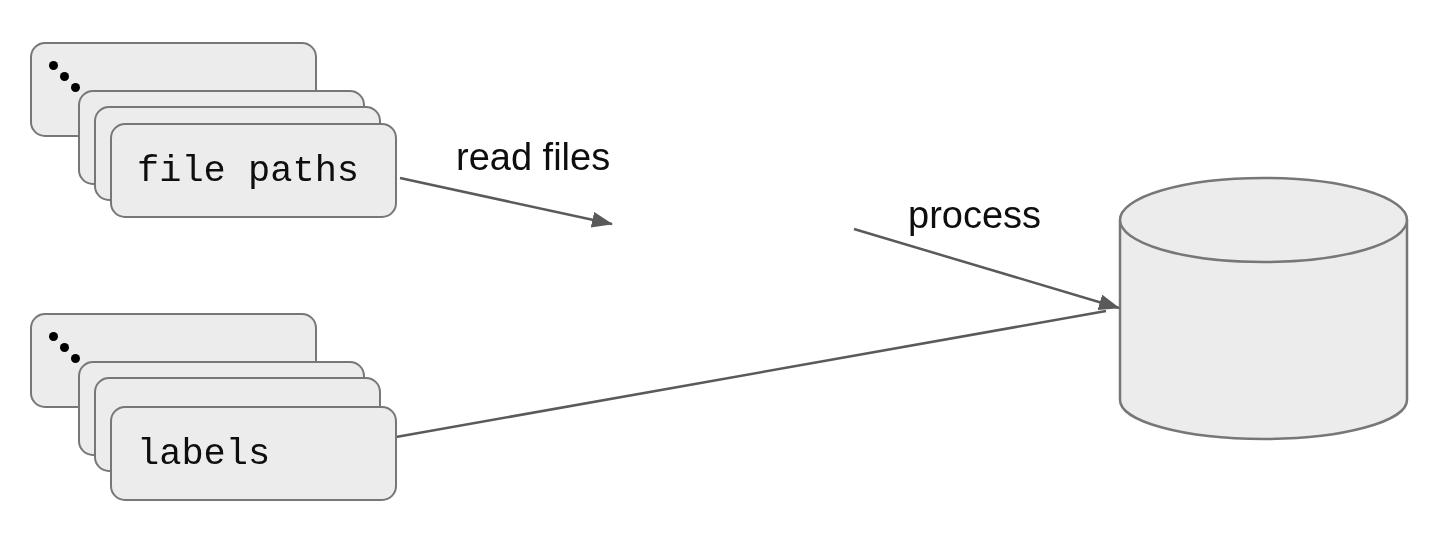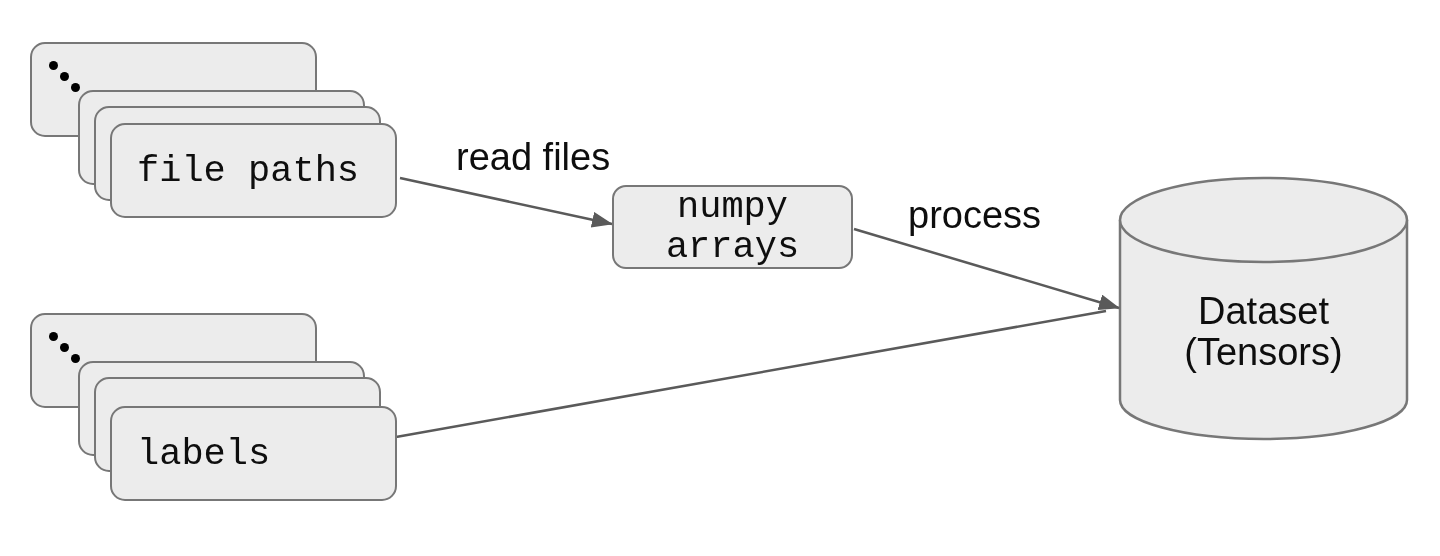--- a/index.html
+++ b/index.html
@@ -97,24 +97,18 @@
         <i class="dot"></i>
       </span>
     </div>
     <div class="card" style="left:78px;top:361px"></div>
     <div class="card" style="left:94px;top:377px"></div>
     <div class="card front" style="left:110px;top:406px">
       <span class="mono">labels</span>
     </div>
   </div>
 
-  <div class="numpy-node">
-    <span class="mono">numpy
-arrays</span>
-  </div>
 
-  <div class="dataset-label">Dataset
-(Tensors)</div>
 
   <div class="edge-label process">process</div>
   <div class="edge-label read-files">read files</div>
 
 </div>
 
 </body></html>

